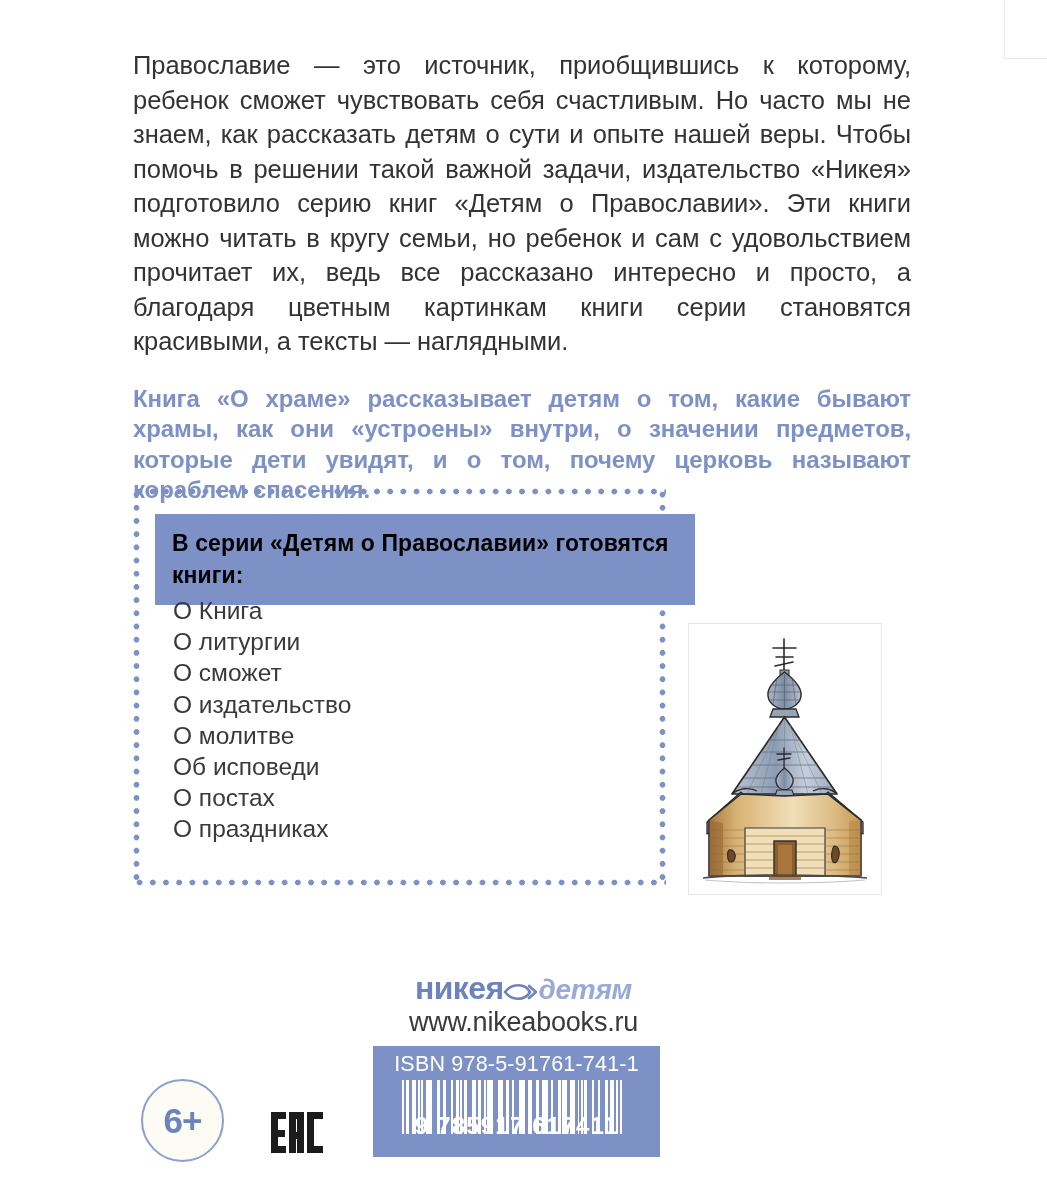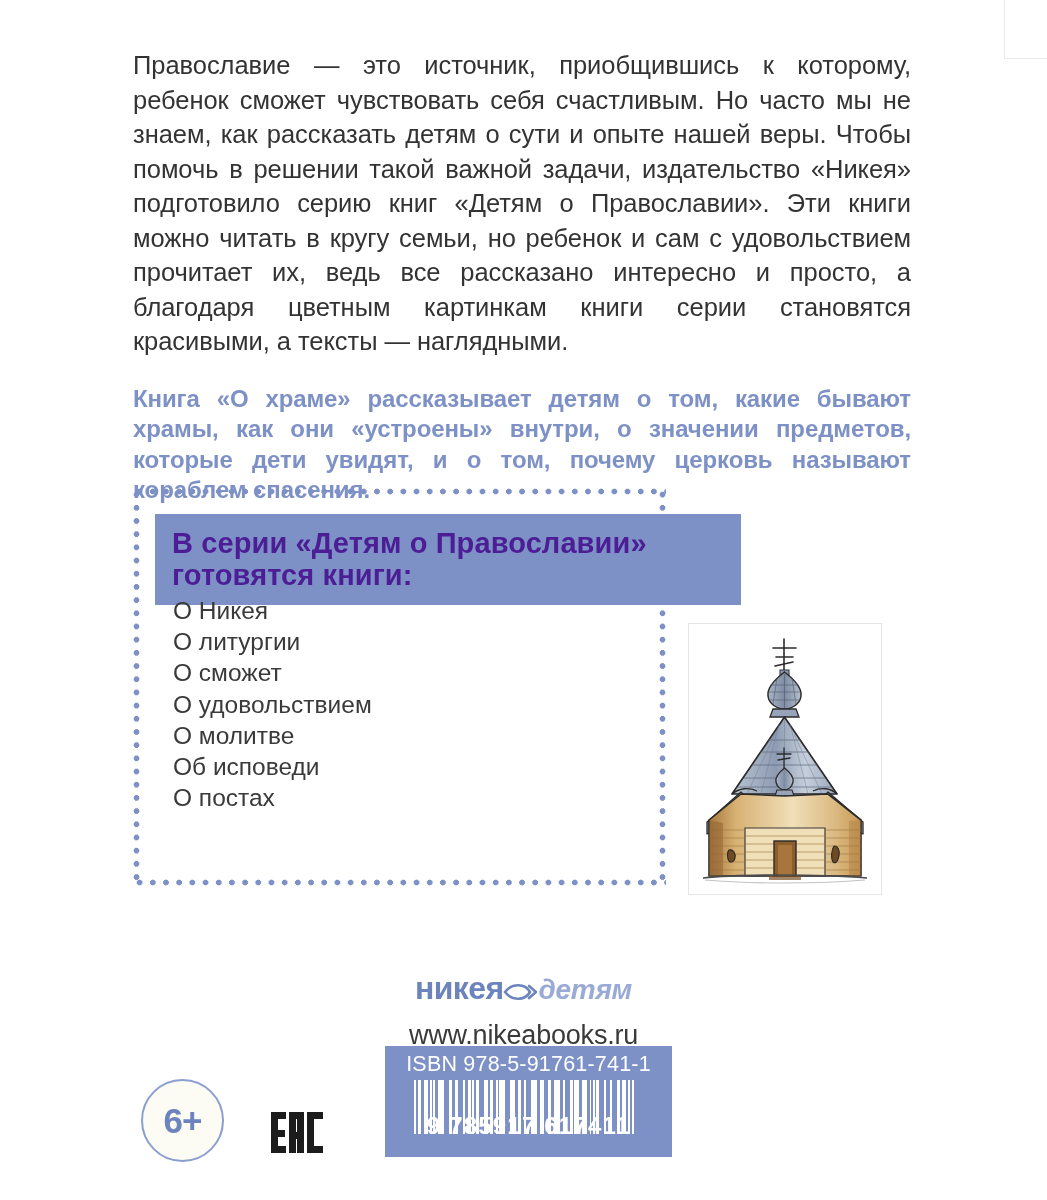--- a/index.html
+++ b/index.html
@@ -87,25 +87,25 @@
   }
   .dot-top { top: 0; }
   .dot-bottom { bottom: 0; }
   .dot-left { left: 0; }
   .dot-right { right: 0; }
 
   .series-header {
     position: absolute;
     left: 22px;
     top: 26px;
-    width: 586px;
+    width: 540px;
     background: #7d91c6;
-    color: #4c1d95;
-    font-weight: bold;
-    font-size: 29px;
+    color: #000000;
+    font-weight: bold;
+    font-size: 23px;
     line-height: 32px;
     padding: 13px 17px 14px 17px;
     box-sizing: border-box;
     letter-spacing: 0.1px;
   }
   .series-list {
     position: absolute;
     left: 40px;
     top: 107px;
     margin: 0;
@@ -157,37 +157,36 @@
   .logo-fish { display: block; margin: 0 2px 0 -1px; }
   .logo-detyam {
     font-size: 28px;
     font-weight: bold;
     color: #9aaad6;
     letter-spacing: -0.3px;
     line-height: 1;
     font-style: italic;
   }
   .site-url {
-    margin-top: 16px;
+    margin-top: 3px;
     font-size: 27px;
     color: #3a3a3a;
     letter-spacing: -0.2px;
   }
 
   
   .isbn-block {
     position: absolute;
     left: 373px;
     top: 1046px;
     width: 287px;
     height: 111px;
     background: #7d91c6;
     box-sizing: border-box;
     padding-top: 5px;
-    margin-left: 12px;
   }
   .isbn-text {
     text-align: center;
     color: #ffffff;
     font-size: 21.5px;
     letter-spacing: 0.2px;
     line-height: 26px;
   }
   .barcode-wrap {
     position: relative;
@@ -264,27 +263,28 @@
 
 <div class="series-box">
   <div class="dot-edge dot-h dot-top"></div>
   <div class="dot-edge dot-h dot-bottom"></div>
   <div class="dot-edge dot-v dot-left"></div>
   <div class="dot-edge dot-v dot-right"></div>
 
   <div class="series-header">В серии «Детям о Православии» готовятся книги:</div>
 
   <ul class="series-list">
-    <li>О Никея</li>
+    <li>О Книга</li>
     <li>О литургии</li>
     <li>О сможет</li>
-    <li>О удовольствием</li>
+    <li>О издательство</li>
     <li>О молитве</li>
     <li>Об исповеди</li>
     <li>О постах</li>
+    <li>О праздниках</li>
   </ul>
 </div>
 
 <div class="church-frame">
   <svg width="192" height="270" viewBox="0 0 192 270">
     <defs>
       <linearGradient id="roofG" x1="0" y1="0" x2="1" y2="0">
         <stop offset="0%" stop-color="#b9c3d2"></stop>
         <stop offset="42%" stop-color="#8e9cb3"></stop>
         <stop offset="70%" stop-color="#c5cedb"></stop>

